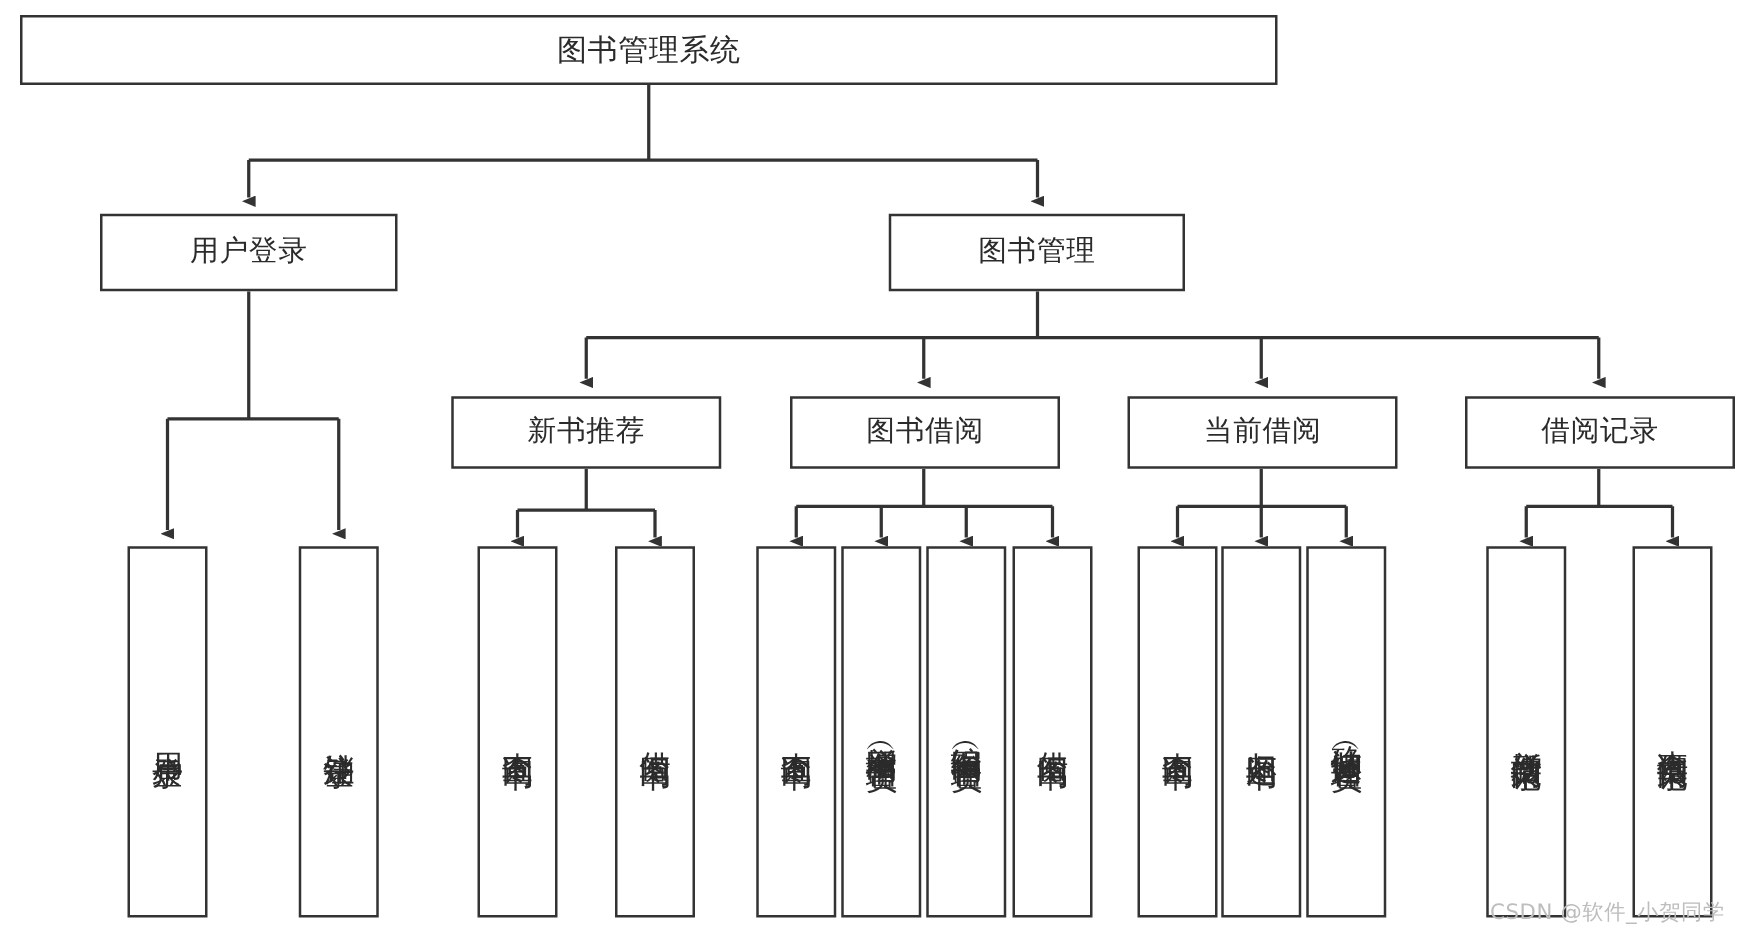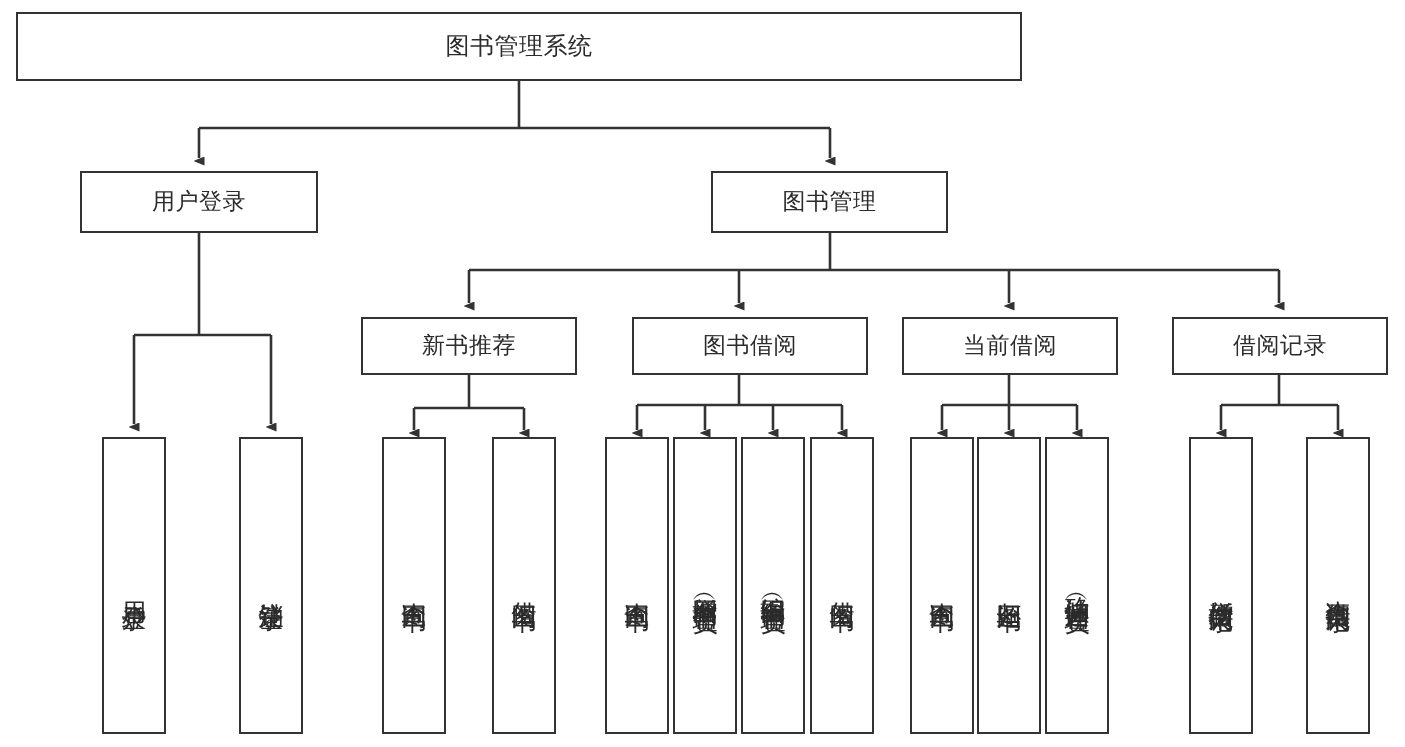--- a/index.html
+++ b/index.html
@@ -120,37 +120,37 @@
       <path d="M1009,405 L1009,430" marker-end="url(#arrowhead)"></path>
       <path d="M1077,405 L1077,430" marker-end="url(#arrowhead)"></path>
 
       <path d="M1279,375 L1279,405"></path>
       <path d="M1221,405 L1338,405"></path>
       <path d="M1221,405 L1221,430" marker-end="url(#arrowhead)"></path>
       <path d="M1338,405 L1338,430" marker-end="url(#arrowhead)"></path>
     </g>
   </svg>
 
-  <div class="node horiz root" style="left:16px; top:12px; width:1006px; height:69px;">
+  <div class="node horiz root" style="left:16px; top:12px; width:1006px; height:56px;">
     <span class="node-label">图书管理系统</span>
   </div>
 
   <div class="node horiz" style="left:80px; top:171px; width:238px; height:62px;">
     <span class="node-label">用户登录</span>
   </div>
 
   <div class="node horiz" style="left:361px; top:317px; width:216px; height:58px;">
     <span class="node-label">新书推荐</span>
   </div>
 
   <div class="node horiz" style="left:711px; top:171px; width:237px; height:62px;">
     <span class="node-label">图书管理</span>
   </div>
 
-  <div class="node horiz" style="left:632px; top:317px; width:236px; height:58px;">
+  <div class="node horiz" style="left:632px; top:317px; width:216px; height:58px;">
     <span class="node-label">图书借阅</span>
   </div>
 
   <div class="node horiz" style="left:1172px; top:317px; width:216px; height:58px;">
     <span class="node-label">借阅记录</span>
   </div>
 
   <div class="node horiz" style="left:902px; top:317px; width:216px; height:58px;">
     <span class="node-label">当前借阅</span>
   </div>
@@ -200,14 +200,15 @@
   </div>
 
   <div class="node vert" style="left:1189px; top:437px; width:64px; height:297px;">
     <span class="node-label">新增借阅记录</span>
   </div>
 
   <div class="node vert" style="left:1306px; top:437px; width:64px; height:297px;">
     <span class="node-label">查询借阅记录</span>
   </div>
 
+  <div class="watermark" style="left:1192px; top:718px;">CSDN @软件_小贺同学</div>
 
 </div>
 
 </body></html>

